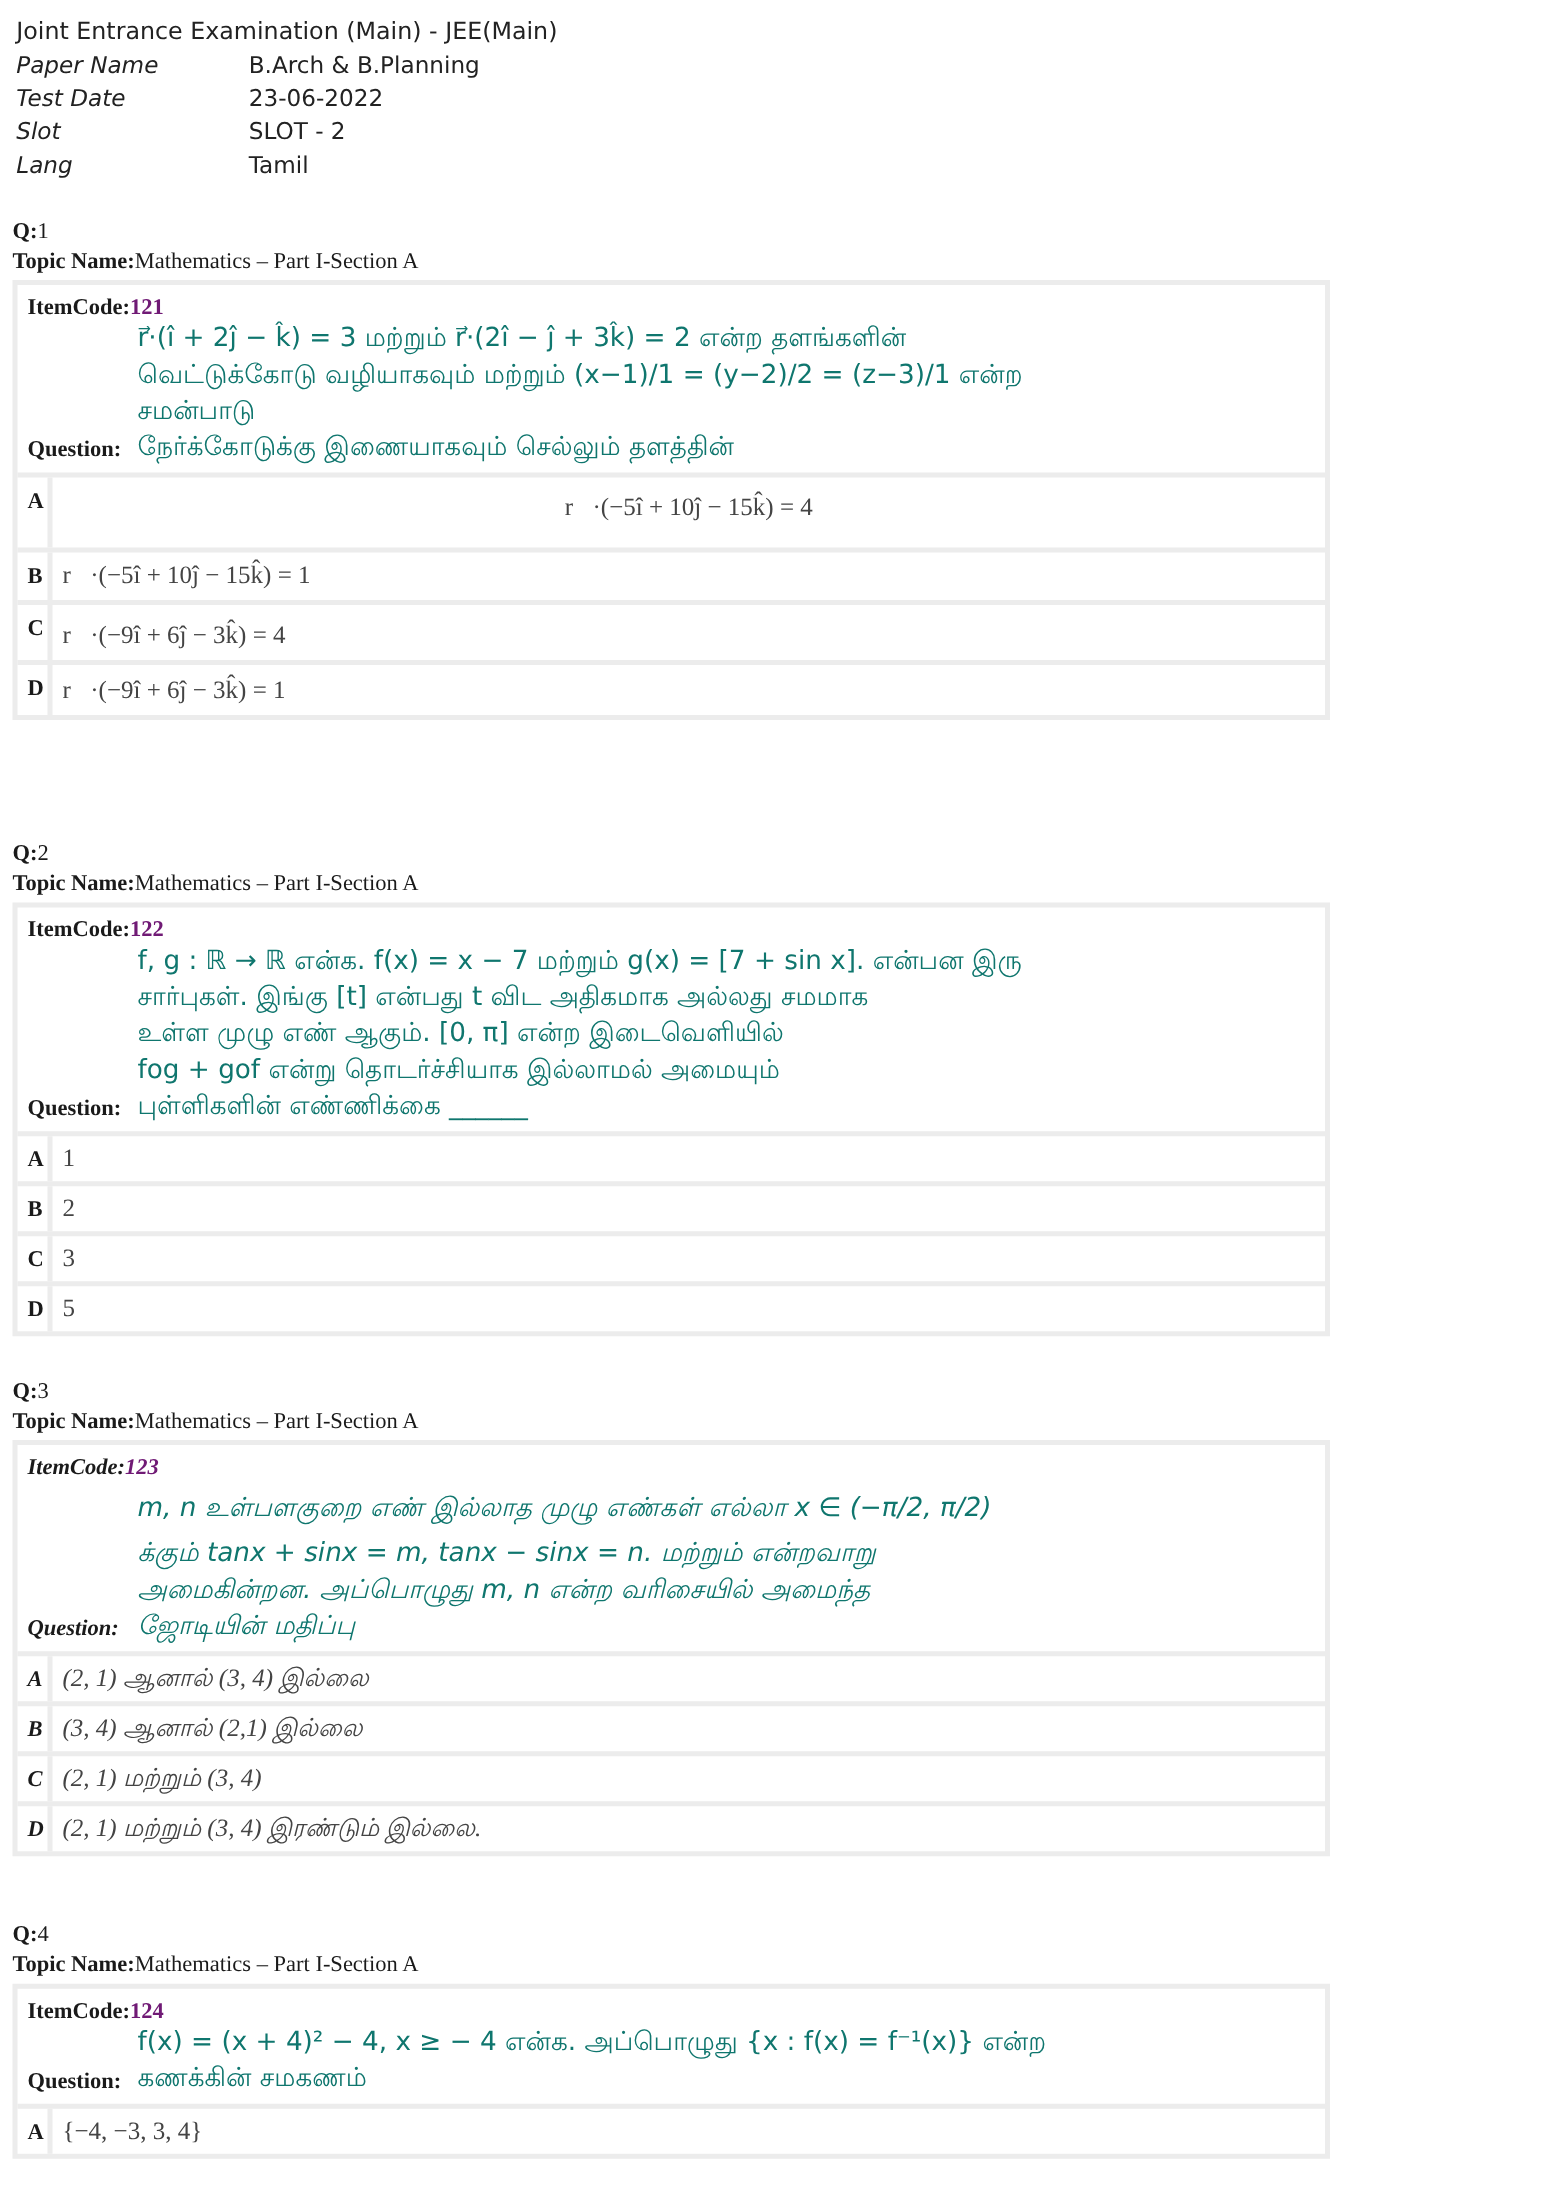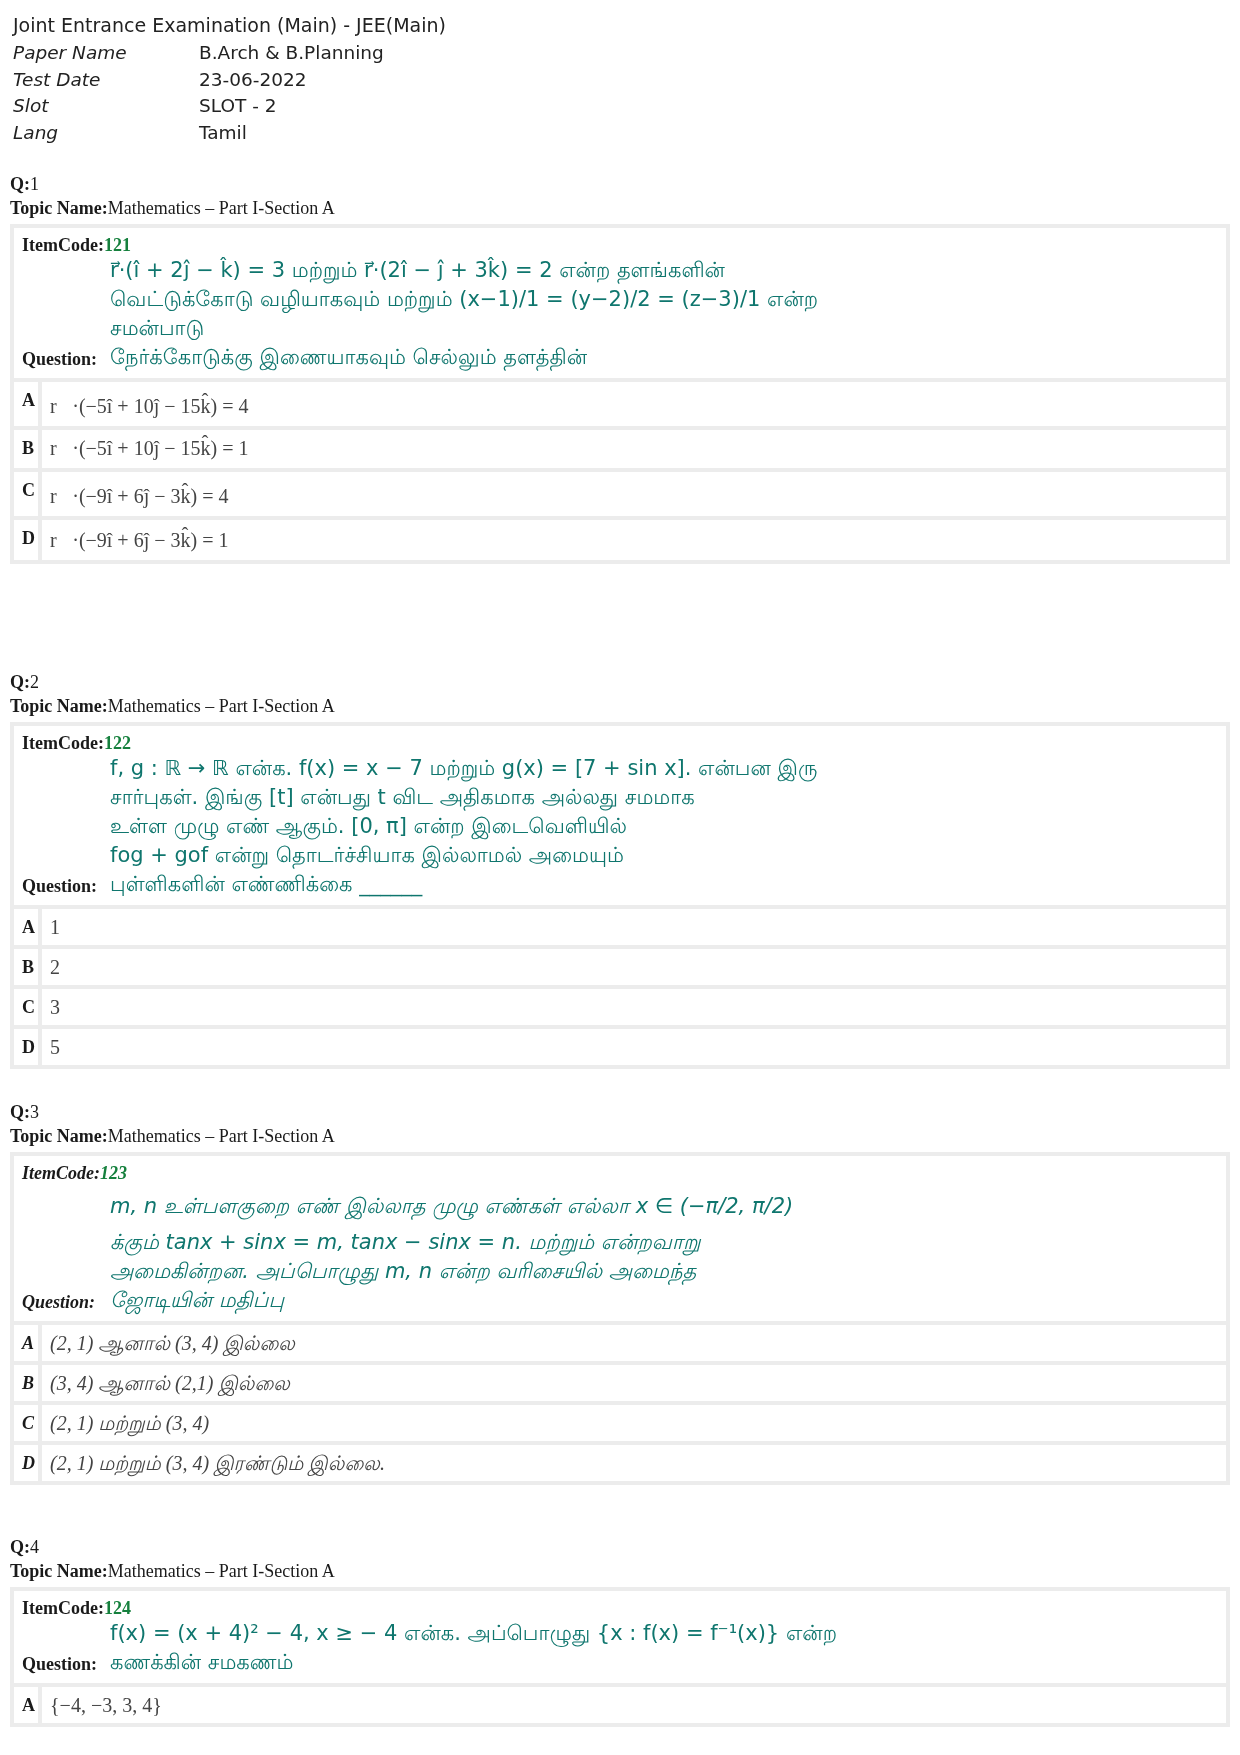--- a/index.html
+++ b/index.html
@@ -9,32 +9,32 @@
   }
   .header {
     position: absolute; left: 13px; top: 12px;
     font-family: "DejaVu Sans", sans-serif; font-size: 19px; color: #222;
   }
   .header .title { line-height: 26px; margin-bottom: 2px; }
   .header .row { display: flex; line-height: 26.5px; font-size: 18.5px; }
   .header .row .k { width: 186px; font-style: italic; }
   .tamil { font-family: "DejaVu Sans", sans-serif; }
 
-  .qblock { position: absolute; left: 10px; width: 1220px; }
+  .qblock { position: absolute; left: 10px; width: 1054px; }
   .qnum { font-family: "Liberation Serif", serif; font-size: 18px; line-height: 24px; }
   .qnum b, .topic b { font-weight: bold; }
   .topic { font-family: "Liberation Serif", serif; font-size: 18px; line-height: 24px; }
   .box {
     border: 4px solid #ececec; background: #fff; margin-top: 6px;
   }
   .qcell {
     border-bottom: 4px solid #ececec; padding: 6px 8px 6px 8px; position: relative;
   }
   .itemcode { font-family: "Liberation Serif", serif; font-weight: bold; font-size: 18px; line-height: 22px; }
-  .itemcode .code { color: #15803d; }
+  .itemcode .code { color: #701a75; }
   .qbody { position: relative; }
   .qlabel {
     font-family: "Liberation Serif", serif; font-weight: bold; font-size: 18px;
     position: absolute; left: 0; bottom: 2px;
   }
   .qtext {
     margin-left: 88px; font-size: 21px; line-height: 29px; color: #0f766e;
   }
   .opt { display: flex; border-bottom: 4px solid #ececec; }
   .opt:last-child { border-bottom: none; }
@@ -82,21 +82,21 @@
         <div class="qtext tamil">
           <div>r⃗·(î + 2ĵ − k̂) = 3 மற்றும் r⃗·(2î − ĵ + 3k̂) = 2 என்ற தளங்களின்</div>
           <div>வெட்டுக்கோடு வழியாகவும் மற்றும் (x−1)/1 = (y−2)/2 = (z−3)/1 என்ற</div>
           <div>சமன்பாடு</div>
           <div>நேர்க்கோடுக்கு இணையாகவும் செல்லும் தளத்தின்</div>
         </div>
       </div>
     </div>
     <div class="opt">
       <div class="letter">A</div>
-      <div class="val" style="padding:12px 8px 8px;">r⃗·(−5î + 10ĵ − 15k̂) = 4</div>
+      <div class="val" style="padding:12px 8px 20px;text-align:center;">r⃗·(−5î + 10ĵ − 15k̂) = 4</div>
     </div>
     <div class="opt">
       <div class="letter">B</div>
       <div class="val" style="padding:6px 8px 8px;">r⃗·(−5î + 10ĵ − 15k̂) = 1</div>
     </div>
     <div class="opt">
       <div class="letter">C</div>
       <div class="val" style="padding:12px 8px 8px;">r⃗·(−9î + 6ĵ − 3k̂) = 4</div>
     </div>
     <div class="opt">

